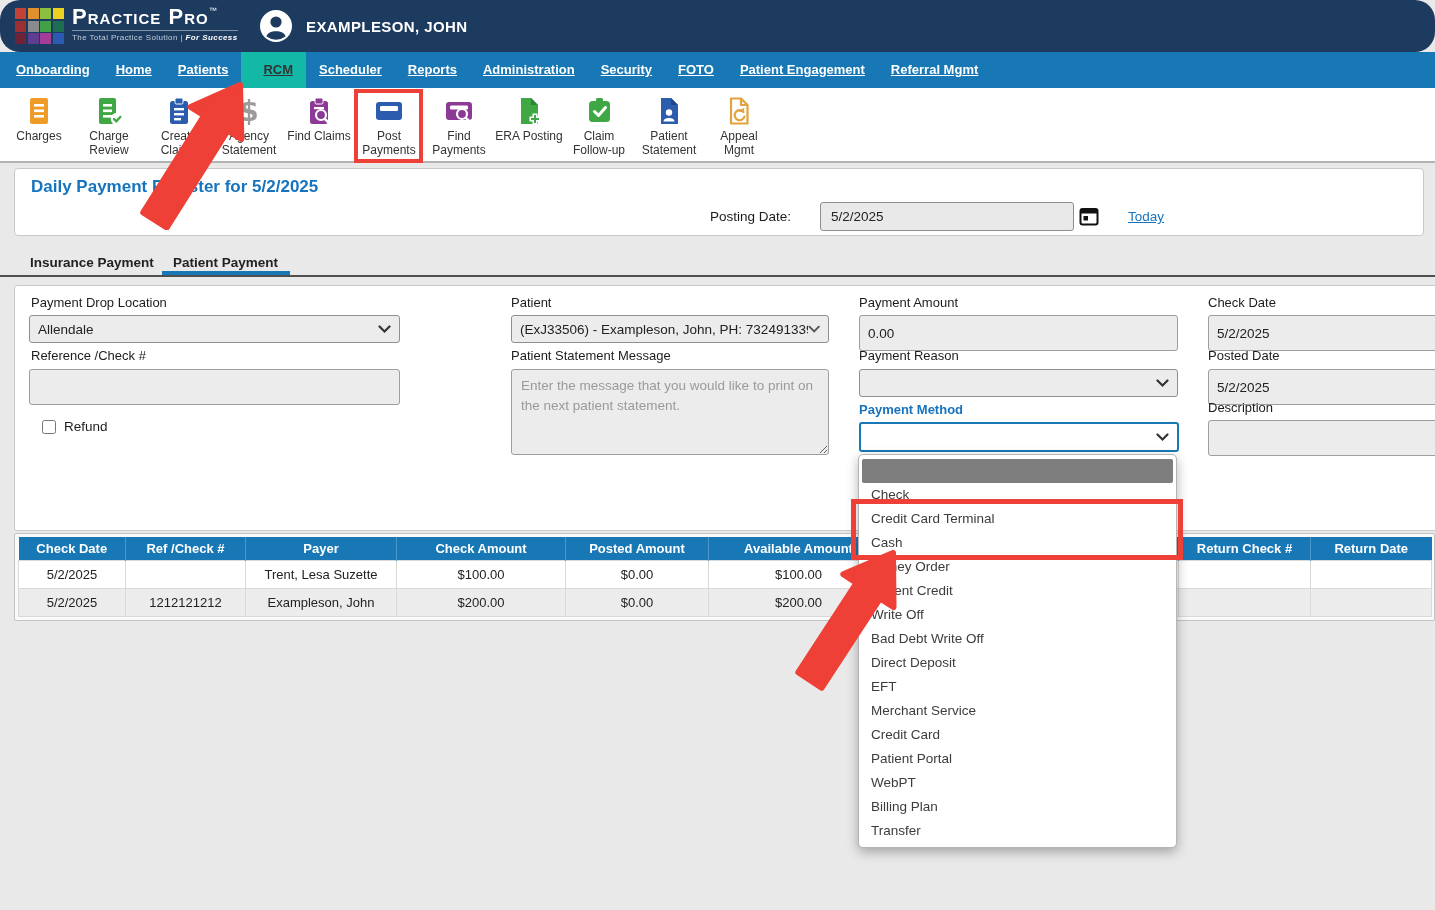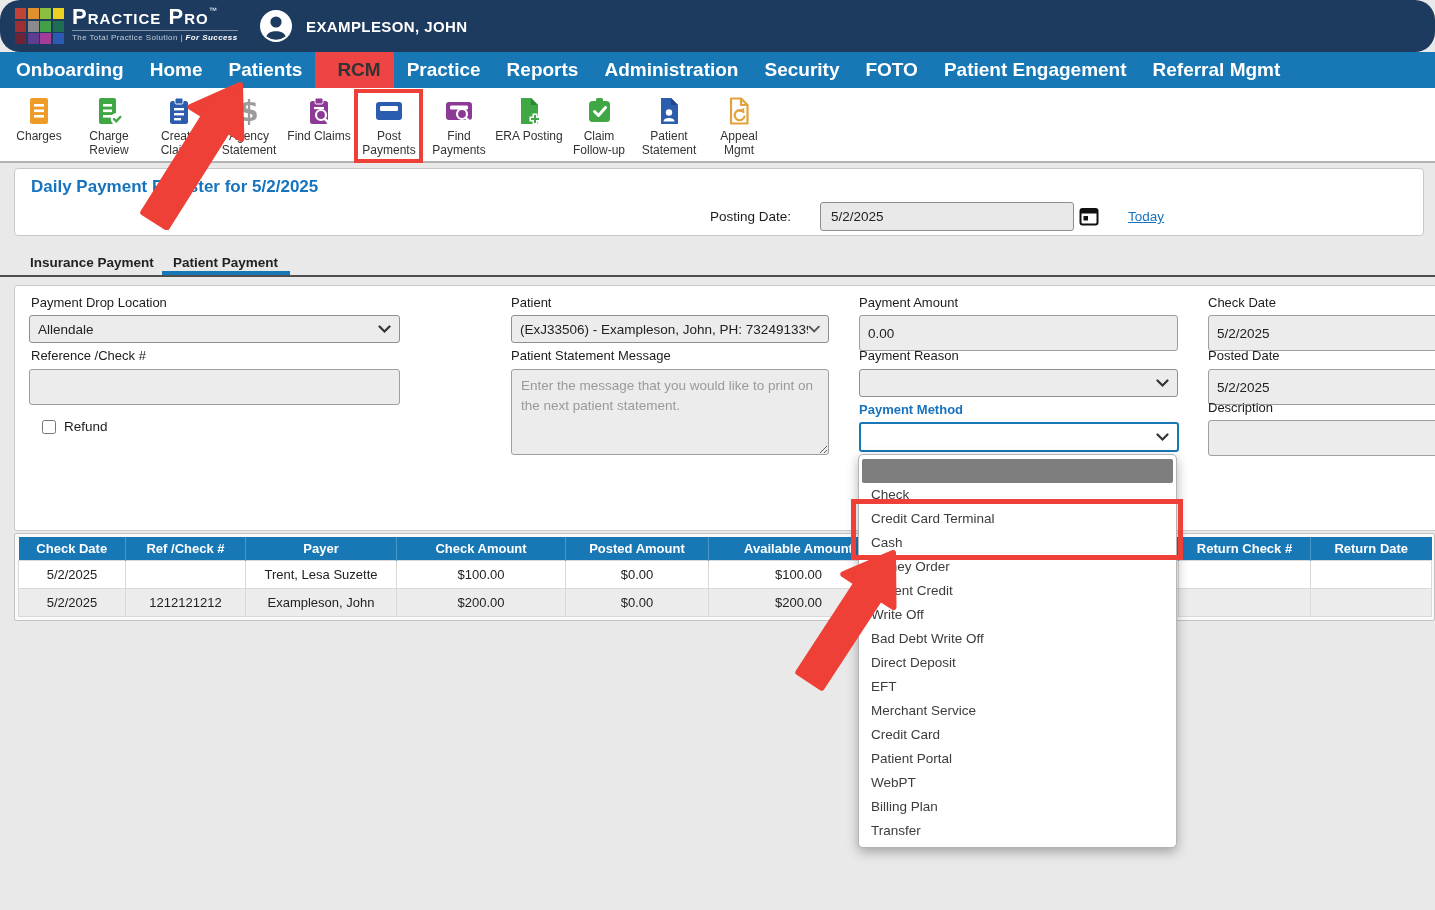--- a/index.html
+++ b/index.html
@@ -15,22 +15,22 @@
   .logo-grid span { display:block; }
   .brand-text { position:absolute; left:72px; top:6px; color:#fff; }
   .brand-name { font-variant:small-caps; font-weight:bold; font-size:22px; letter-spacing:1px; line-height:22px; }
   .brand-tm { font-size:8px; vertical-align:top; }
   .brand-tagline { font-size:8px; color:#c2cedd; border-top:1px solid rgba(255,255,255,.45); margin-top:2px; padding-top:2px; letter-spacing:.4px; }
   .brand-tagline em { font-style:italic; font-weight:bold; color:#fff; }
   .user-block { position:absolute; left:259px; top:0; height:52px; display:flex; align-items:center; gap:13px; }
   .user-name { color:#fff; font-weight:bold; font-size:15px; letter-spacing:.4px; }
   
   .nav-bar { position:absolute; left:0; top:52px; width:1435px; height:36px; background:#1878b6; display:flex; padding-left:3px; }
-  .nav-item { padding:0 13px; line-height:36px; color:#fff; font-size:19px; font-weight:bold; white-space:nowrap; cursor:default; }
-  .nav-item.active { background:#ef4444; color:#333;padding-left:22px; }
+  .nav-item { padding:0 13px; line-height:36px; color:#fff; font-size:13px; font-weight:bold; white-space:nowrap; cursor:default;text-decoration:underline; }
+  .nav-item.active { background:#14b8a6; color:#333;padding-left:22px; }
   
   .toolbar { position:absolute; left:0; top:88px; width:1435px; height:75px; background:#fff; border-bottom:2px solid #b3b3b3; display:flex; padding-left:4px; }
   .tool-item { width:70px; padding-top:5px; text-align:center; }
   .tool-icon { height:36px; display:flex; align-items:center; justify-content:center; }
   .tool-label { font-size:12px; color:#333; line-height:1.15; margin-top:1px; }
   
   .title-panel { position:absolute; left:14px; top:168px; width:1410px; height:68px; background:#fff; border:1px solid #c9c9c9; border-radius:4px; }
   .page-title { position:absolute; left:16px; top:8px; font-size:17px; font-weight:bold; color:#1673be; }
   .posting-label { position:absolute; left:695px; top:40px; font-size:13.5px; color:#1c1c1c; }
   .posting-input { position:absolute; left:805px; top:33px; width:254px; height:29px; background:#e9e9e9; border:1px solid #8f8f8f; border-radius:3px; font-size:13.5px; color:#222; padding:0 10px; font-family:"Liberation Sans",sans-serif; }
@@ -102,21 +102,21 @@
       </svg>
       <span class="user-name">EXAMPLESON, JOHN</span>
     </div>
   </div>
 
   <div class="nav-bar">
     <span class="nav-item">Onboarding</span>
     <span class="nav-item">Home</span>
     <span class="nav-item">Patients</span>
     <span class="nav-item active">RCM</span>
-    <span class="nav-item">Practice</span>
+    <span class="nav-item">Scheduler</span>
     <span class="nav-item">Reports</span>
     <span class="nav-item">Administration</span>
     <span class="nav-item">Security</span>
     <span class="nav-item">FOTO</span>
     <span class="nav-item">Patient Engagement</span>
     <span class="nav-item">Referral Mgmt</span>
   </div>
 
   <div class="toolbar">
     <div class="tool-item">

